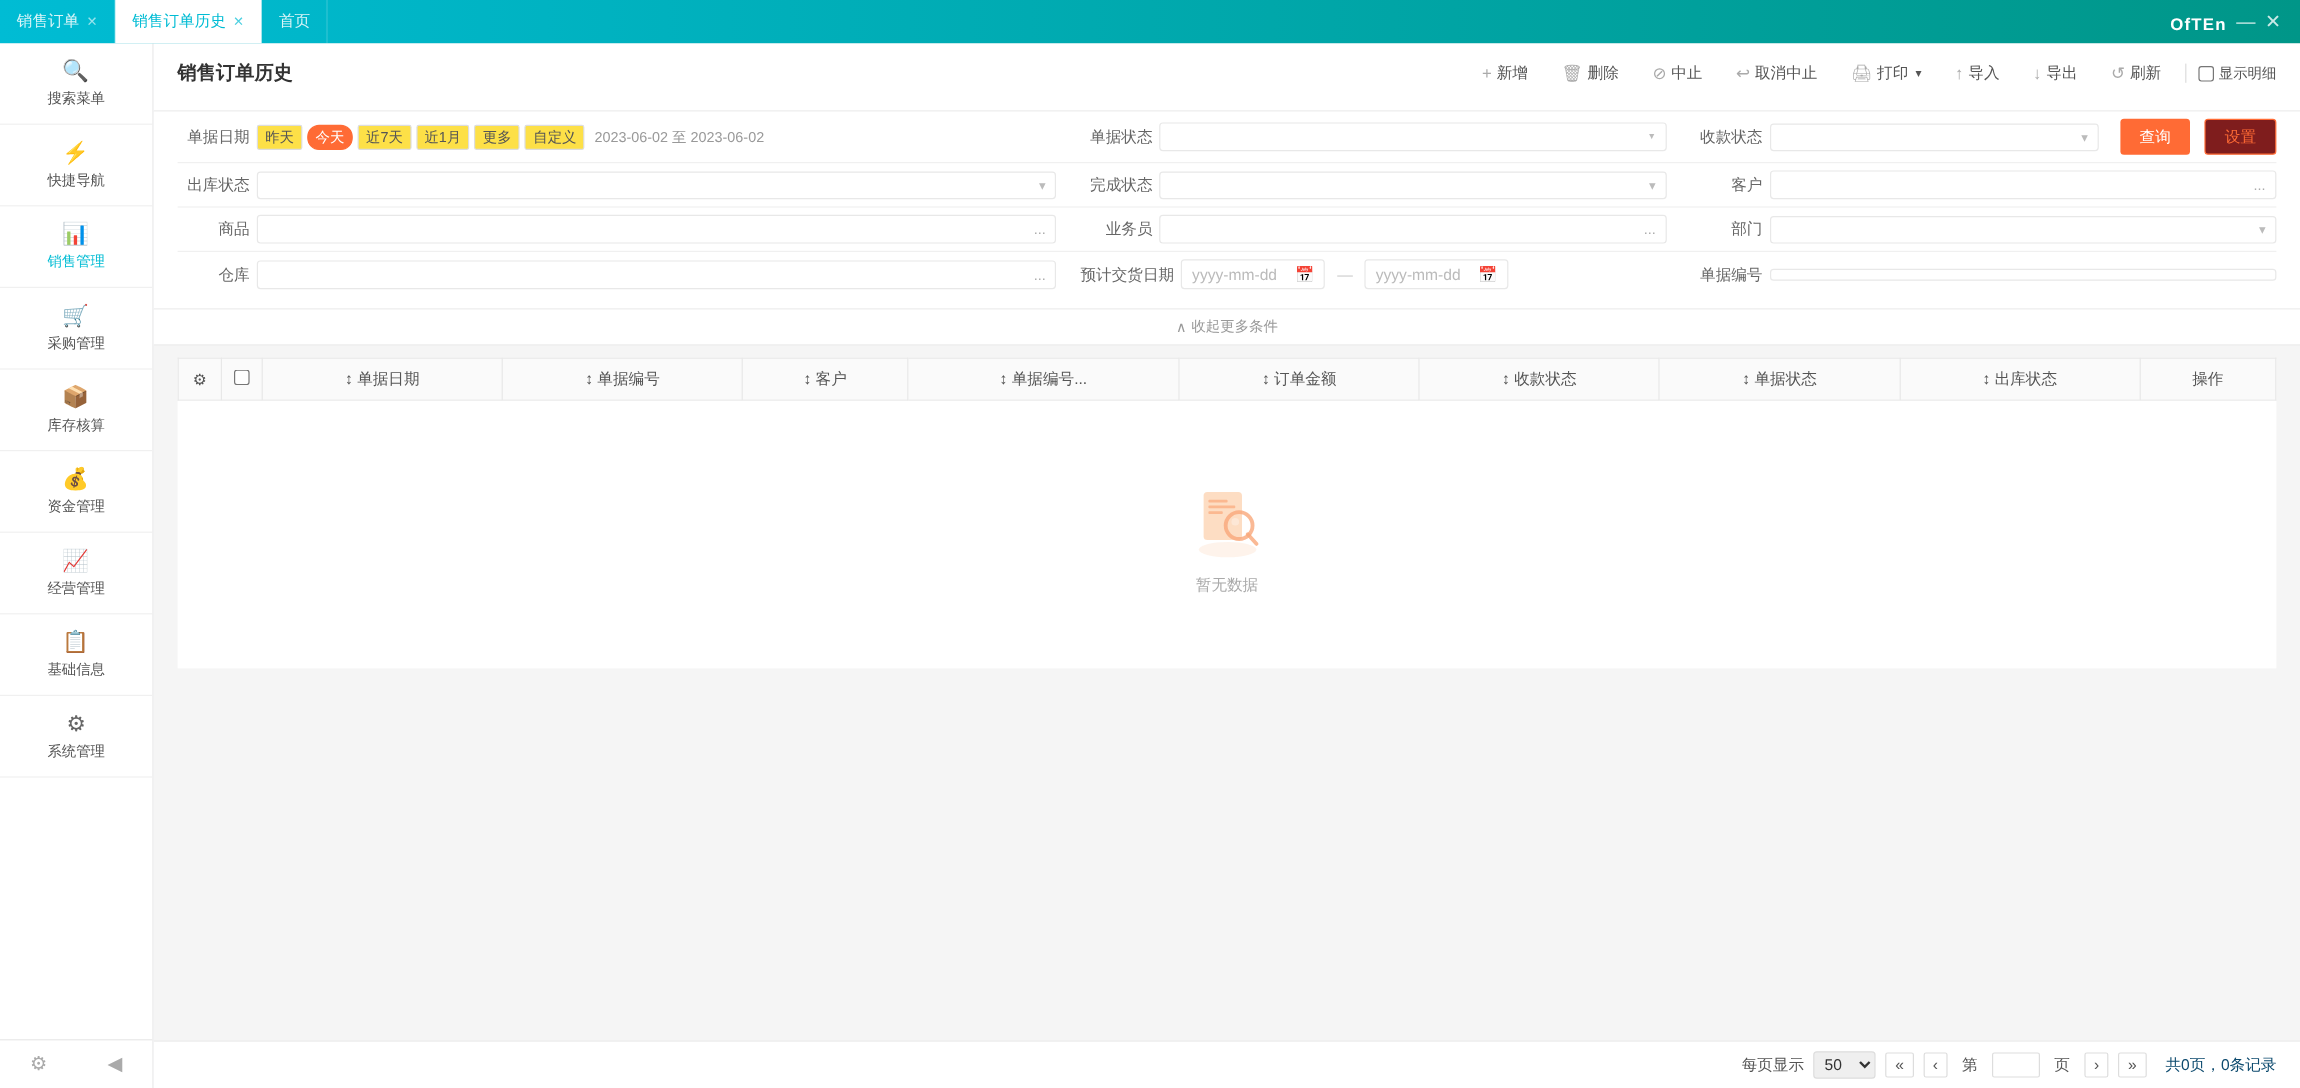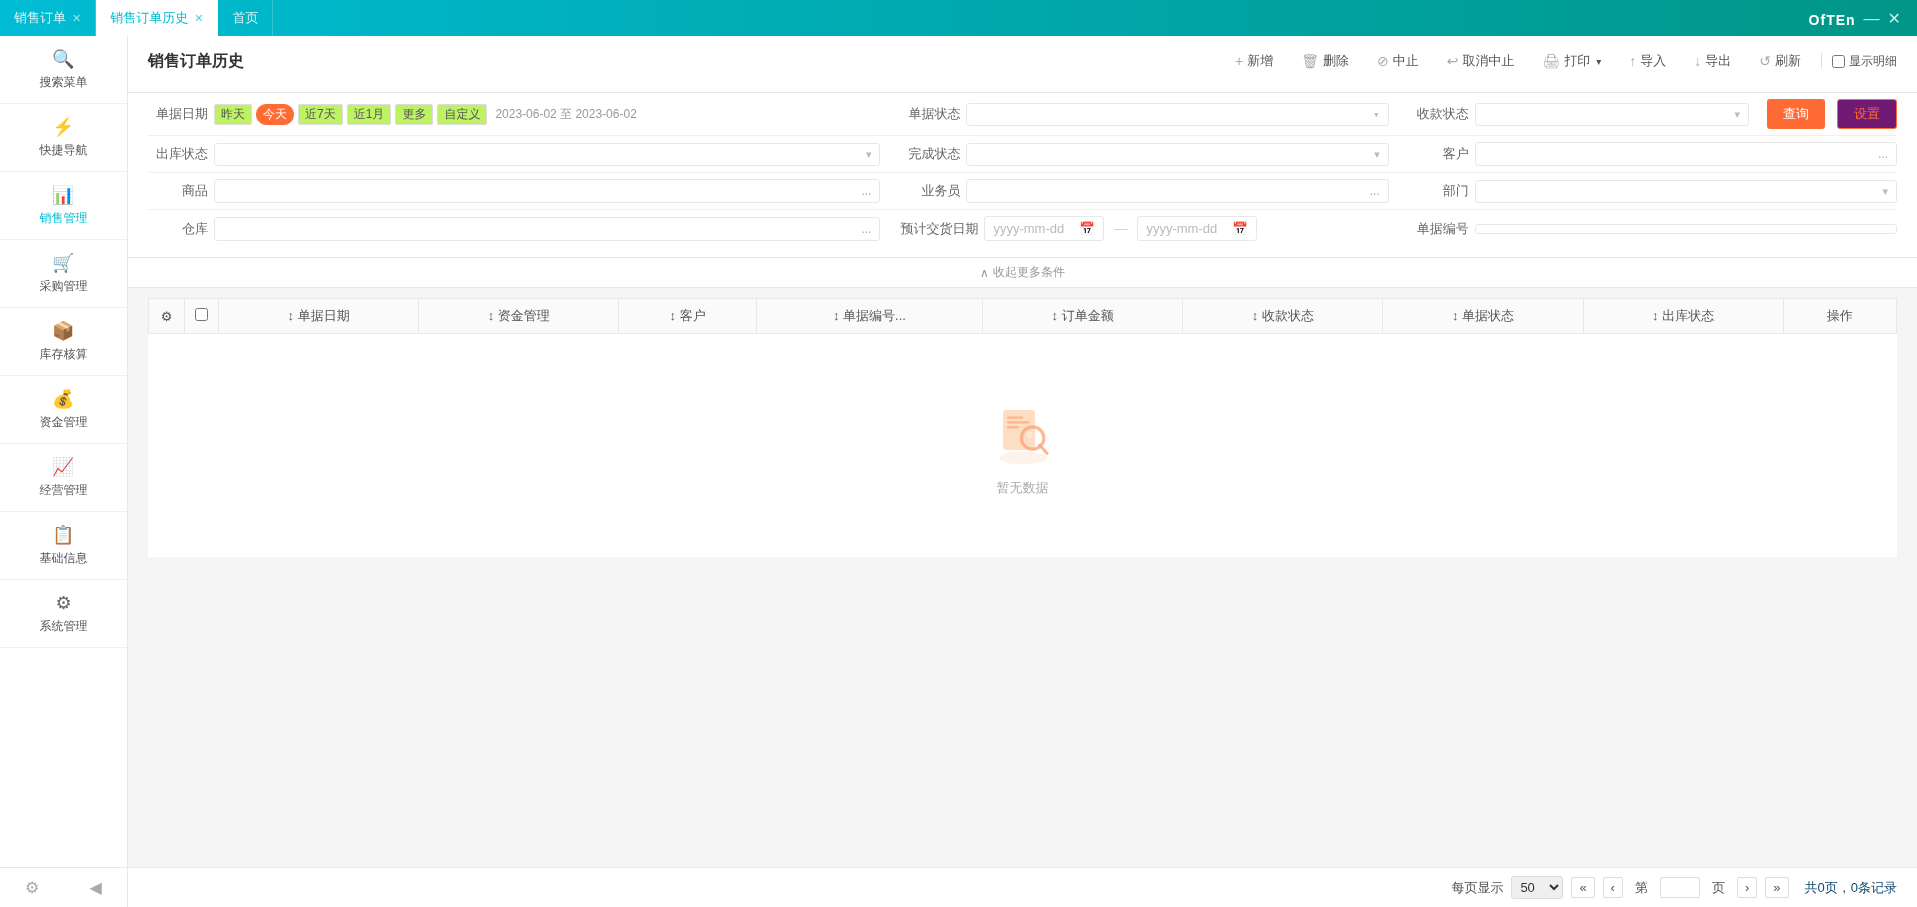--- a/index.html
+++ b/index.html
@@ -127,21 +127,21 @@
     .query-btn {
       background: #ff6b35;
       color: #fff;
       border: none;
       padding: 6px 16px;
       border-radius: 3px;
       cursor: pointer;
       font-size: 13px;
     }
     .set-btn {
-      background: #701a75;
+      background: #7f1d1d;
       color: #ff6b35;
       border: 1px solid #ff6b35;
       padding: 5px 16px;
       border-radius: 3px;
       cursor: pointer;
       font-size: 13px;
     }
     .show-detail-label { font-size: 12px; color: #555; display: flex; align-items: center; gap: 4px; }
     .checkbox-small { width: 13px; height: 13px; cursor: pointer; }
 
@@ -181,21 +181,21 @@
     }
     .date-quick-btns {
       display: flex;
       align-items: center;
       gap: 4px;
       font-size: 12px;
     }
     .date-quick-btn {
       padding: 1px 6px;
       border: 1px solid #ddd;
-      background: #bef264;
+      background: #fde047;
       border-radius: 2px;
       cursor: pointer;
       color: #555;
       font-size: 12px;
     }
     .date-quick-btn.active {
       background: #ff6b35;
       color: #fff;
       border-color: #ff6b35;
       border-radius: 10px;
@@ -613,21 +613,21 @@
       <table class="data-table">
         <thead>
           <tr>
             <th class="th-settings">
               <span>⚙</span>
             </th>
             <th class="th-checkbox">
               <input type="checkbox" class="checkbox-small" style="">
             </th>
             <th><span>↕ 单据日期</span></th>
-            <th><span>↕ 资金管理</span></th>
+            <th><span>↕ 单据编号</span></th>
             <th><span>↕ 客户</span></th>
             <th><span>↕ 单据编号...</span></th>
             <th><span>↕ 订单金额</span></th>
             <th><span>↕ 收款状态</span></th>
             <th><span>↕ 单据状态</span></th>
             <th><span>↕ 出库状态</span></th>
             <th><span>操作</span></th>
           </tr>
         </thead>
         <tbody id="table-body">

